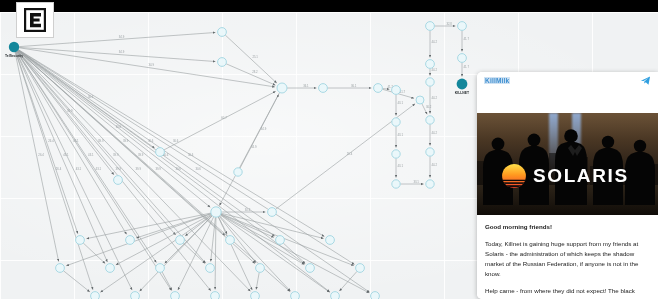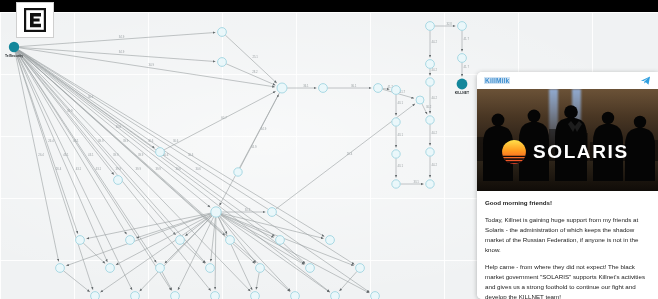--- a/index.html
+++ b/index.html
@@ -29,21 +29,21 @@
 
   
   .card{position:absolute;left:477px;top:72px;width:181px;height:227px;background:#fff;
     border-radius:5px 0 0 5px;box-shadow:0 1px 5px rgba(0,0,0,.28);overflow:hidden;z-index:30;
     display:flex;flex-direction:column;}
   .card-head{height:17px;flex:0 0 17px;display:flex;align-items:center;justify-content:space-between;
     padding:0 7px;background:#fff;}
   .chan{font-size:6.5px;font-weight:bold;color:#3c8ed0;letter-spacing:.2px;
     background:#cfe2f3;padding:0 1px;}
   .tg{width:11px;height:11px;}
-  .banner{position:relative;height:102px;flex:0 0 102px;overflow:hidden;background:#ec4899;}
+  .banner{position:relative;height:102px;flex:0 0 102px;overflow:hidden;background:#ec4899;margin-top:24px;}
   .sky{position:absolute;inset:0;
     background:linear-gradient(180deg,#6b5237 0%,#4a3724 26%,#2a2017 55%,#15100c 100%);}
   .beam{position:absolute;top:0;width:9px;height:66px;
     background:linear-gradient(180deg,rgba(150,185,235,.85),rgba(120,160,220,0));filter:blur(1.2px);}
   .city{position:absolute;left:0;bottom:30px;width:100%;height:34px;opacity:.55;}
   .ground{position:absolute;left:0;bottom:0;width:100%;height:30px;
     background:linear-gradient(180deg,#2d2419,#100c08);}
   .figs{position:absolute;left:0;bottom:6px;width:100%;height:88px;}
   .logo-sun{position:absolute;left:20px;top:46px;width:34px;height:34px;}
   .solaris-txt{position:absolute;left:56px;top:52px;font-size:19px;font-weight:bold;color:#fff;

